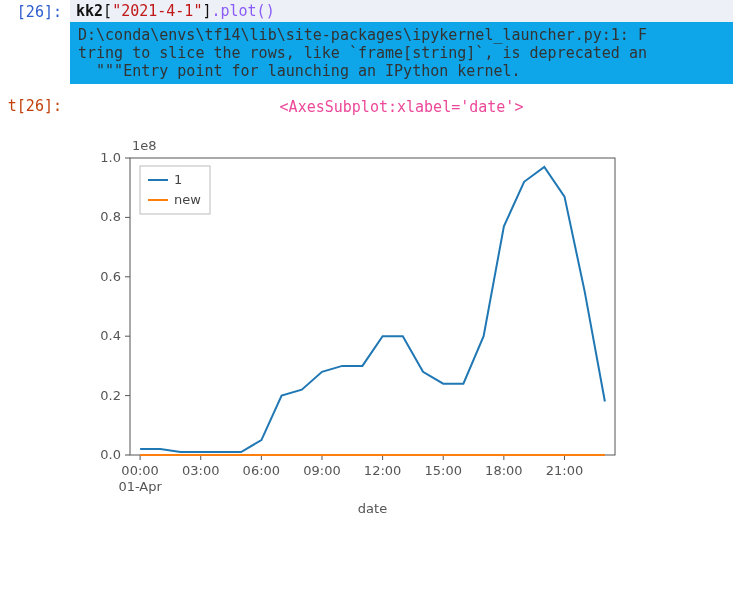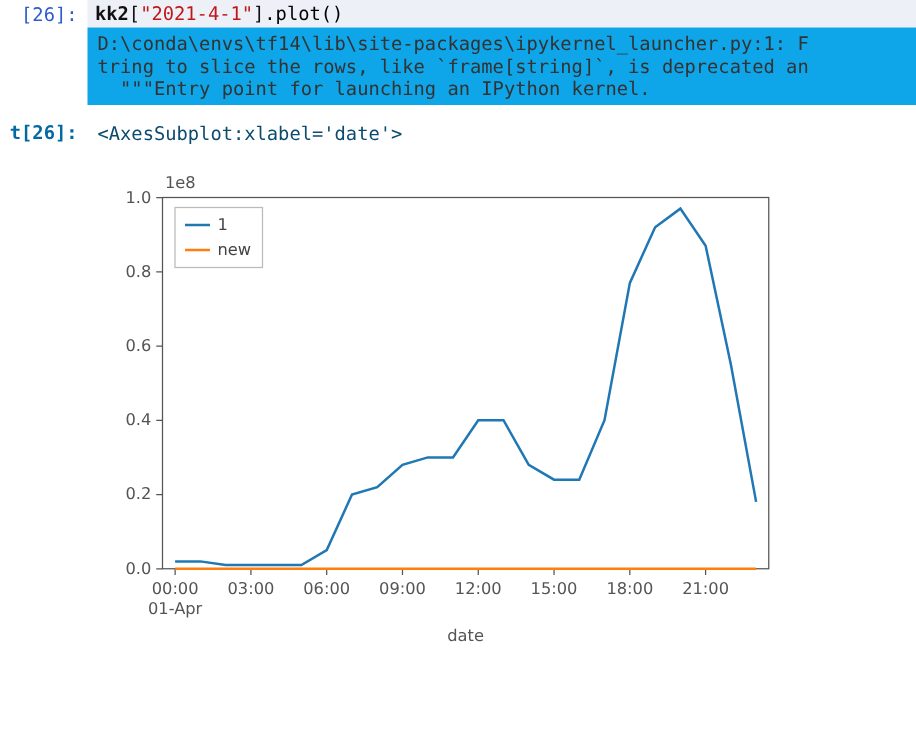--- a/index.html
+++ b/index.html
@@ -17,45 +17,46 @@
   .prompt {
     width: 70px;
     flex: 0 0 70px;
     text-align: right;
     padding-right: 8px;
     padding-top: 3px;
     box-sizing: border-box;
     white-space: nowrap;
   }
   .prompt-in   { color: #2c5ccd; } 
-  .prompt-out  { color: #0369a1; font-weight: bold; } 
+  .prompt-out  { color: #c2410c; } 
   .code-area {
     flex: 1;
     background: #edf0f7;
     padding: 2px 6px;
     overflow: hidden;
     white-space: pre;
   }
   .code-area .kw-ident { color: #111; font-weight: bold; }
   .code-area .brk      { color: #111; }
   .code-area .str      { color: #c01818; }
-  .code-area .call     { color: #000000; }
+  .code-area .call     { color: #8b5cf6; }
   .warn-area {
     flex: 1;
     background: #0ea5e9;
     padding: 4px 8px;
     white-space: pre;
     overflow: hidden;
     color: #333;
   }
   .out-area {
     flex: 1;
     padding: 4px 8px;
     white-space: pre;
-    color: #0c4a6e;
+    color: #ec4899;
+    text-align: center;
   }
   .chart-wrap {
     margin-left: 70px;
     margin-top: 10px;
   }
   svg { display: block; }
   .tick-label, .axis-label, .scale-label {
     font-family: "DejaVu Sans", Arial, sans-serif;
     font-size: 13px;
     fill: #555;

